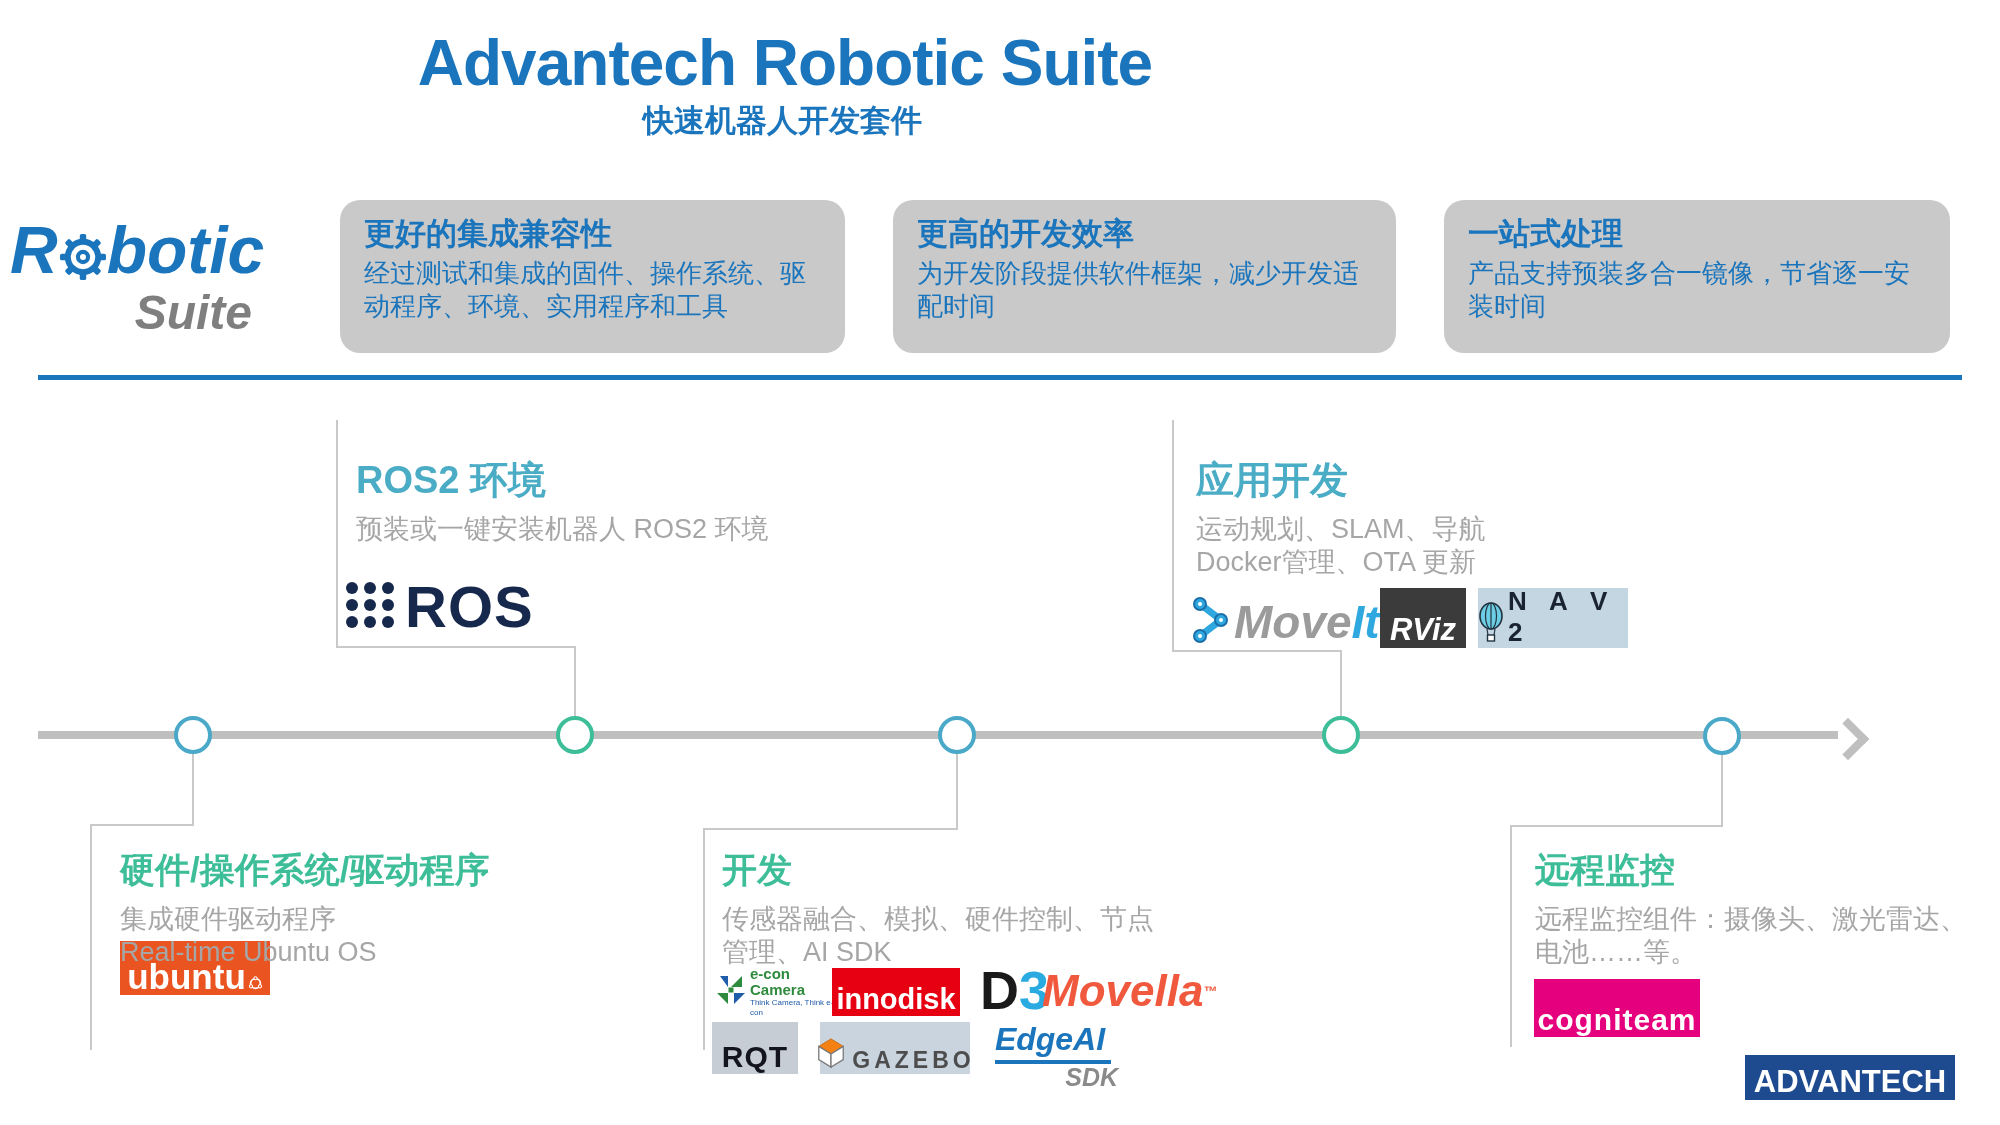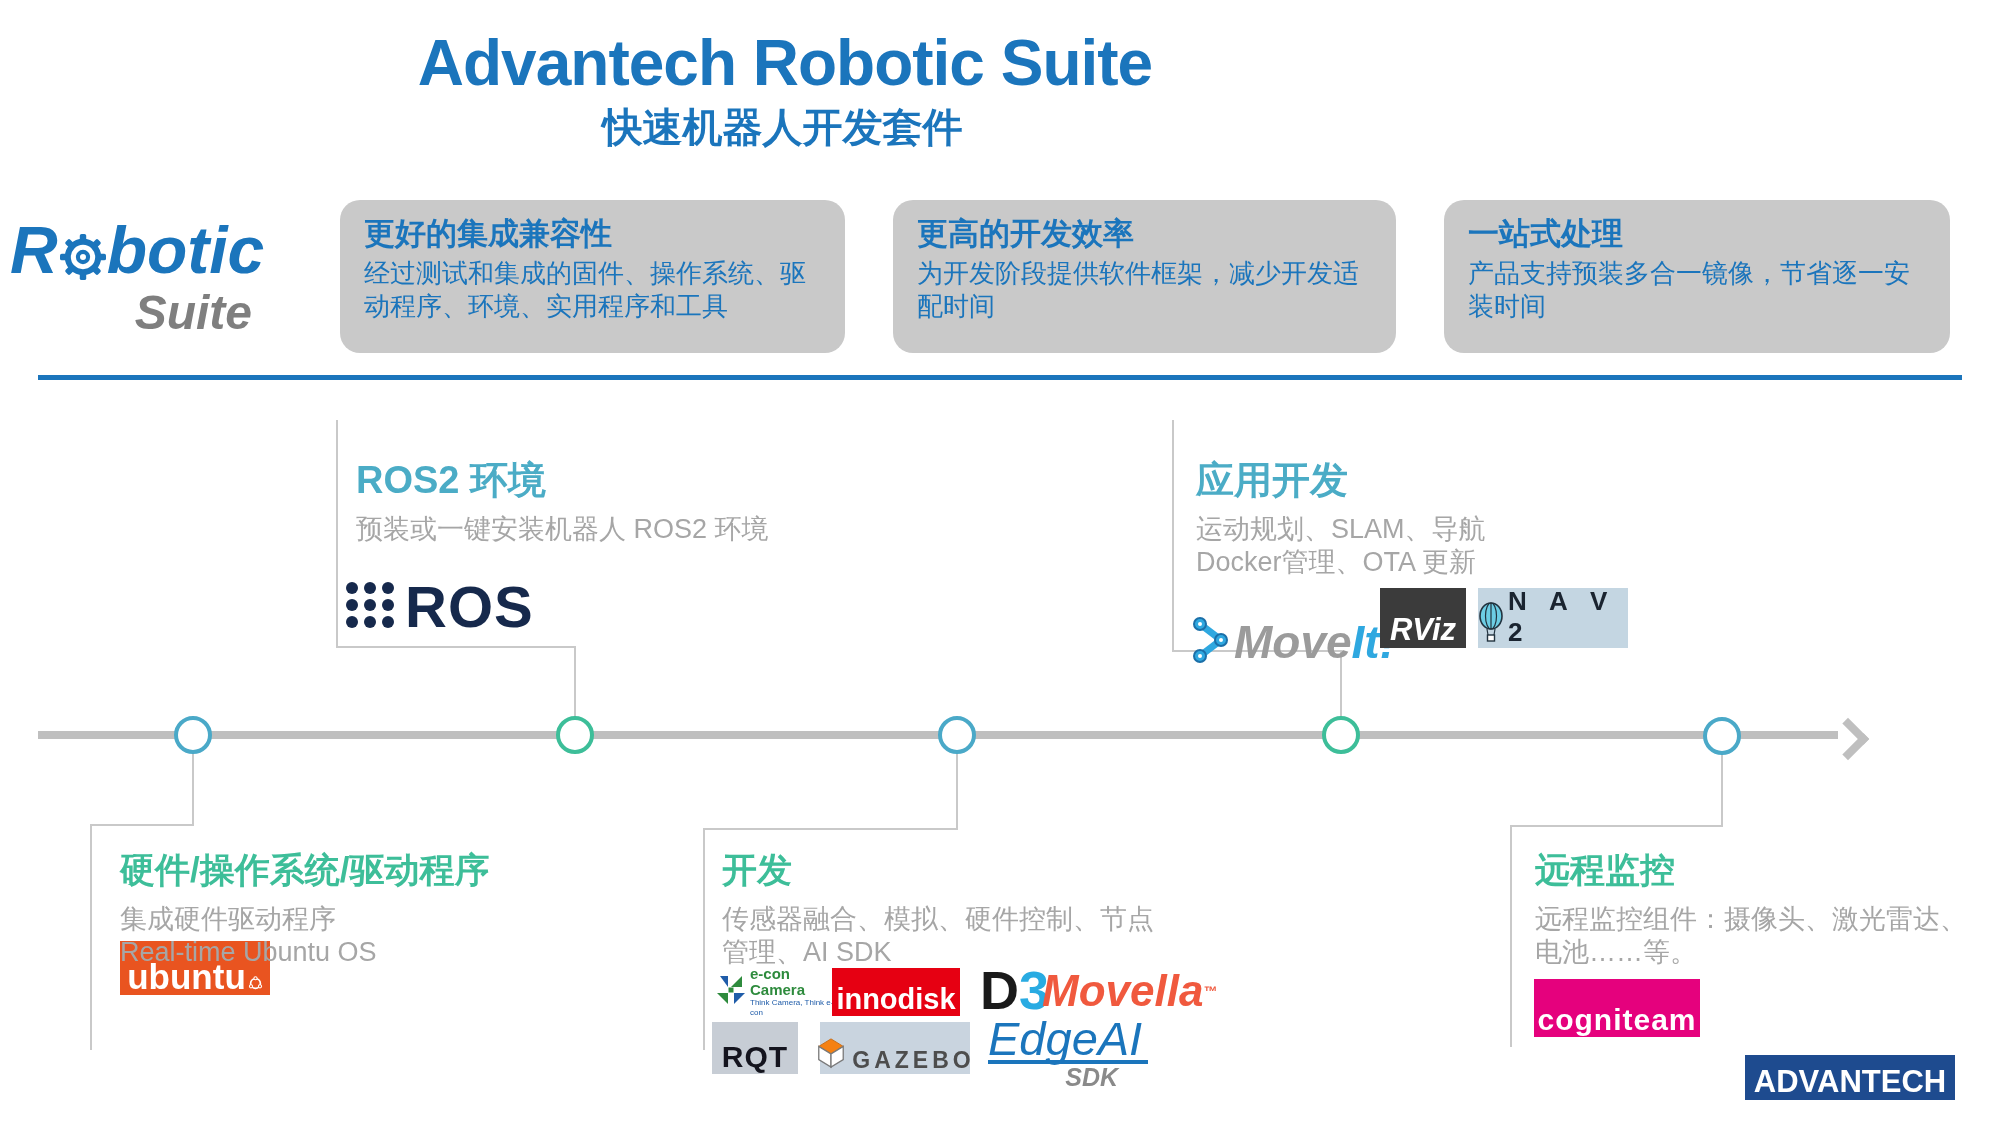--- a/index.html
+++ b/index.html
@@ -1,58 +1,58 @@
 <!DOCTYPE html>
 <html><head>
 <meta charset="utf-8">
 <style>
   html,body{margin:0;padding:0;background:#fff;}
   body{width:2000px;height:1125px;overflow:hidden;font-family:"Liberation Sans","DejaVu Sans",sans-serif;}
   .canvas{position:relative;width:2000px;height:1125px;background:#ffffff;overflow:hidden;}
   .cline{position:absolute;background:#C9C9C9;}
   .title{position:absolute;left:0;top:26px;width:1570px;text-align:center;font-size:64px;font-weight:bold;color:#1B75BC;letter-spacing:-1px;}
-  .subtitle{position:absolute;left:0;top:100px;width:1565px;text-align:center;font-size:40px;font-weight:bold;color:#1B75BC;}
+  .subtitle{position:absolute;left:0;top:100px;width:1565px;text-align:center;font-size:31px;font-weight:bold;color:#1B75BC;}
   .brand{position:absolute;left:10px;top:208px;width:250px;}
   .brand-top{display:flex;align-items:center;font-size:66px;font-weight:bold;font-style:italic;color:#1B75BC;line-height:70px;}
   .brand-suite{text-align:right;font-size:48px;font-weight:bold;font-style:italic;color:#7F7F7F;line-height:50px;margin-top:-4px;padding-right:8px;}
   .bbox{position:absolute;top:200px;height:153px;background:#C9C9C9;border-radius:20px;padding:14px 24px;box-sizing:border-box;}
   .bbox-title{font-size:31px;font-weight:bold;color:#1B75BC;line-height:40px;}
   .bbox-body{font-size:26px;color:#1B75BC;line-height:33px;margin-top:3px;}
   .blue-rule{position:absolute;left:38px;top:375px;width:1924px;height:5px;background:#1B75BC;}
   .sec-head-teal{position:absolute;font-size:38px;font-weight:bold;color:#4BACC6;}
   .sec-head-green{position:absolute;font-size:35px;font-weight:bold;color:#3DBE99;line-height:44px;z-index:2;}
   .sec-body{position:absolute;font-size:27px;color:#A6A6A6;line-height:33px;z-index:1;}
   .node{position:absolute;width:30px;height:30px;border-radius:50%;background:#fff;border:4px solid #4AA9C8;z-index:5;}
   .node.green{border-color:#3DBE99;}
   .tbar{position:absolute;left:38px;top:731px;width:1800px;height:8px;background:#BFBFBF;}
   .tarrow{position:absolute;left:1833px;top:724px;width:22px;height:22px;border-top:8px solid #BFBFBF;border-right:8px solid #BFBFBF;transform:rotate(45deg);}
   .tile{position:absolute;display:flex;align-items:flex-end;justify-content:center;box-sizing:border-box;}
   .ros-wrap{position:absolute;left:345px;top:578px;display:flex;align-items:center;}
   .ros-text{font-size:58px;font-weight:bold;color:#16294C;letter-spacing:1px;margin-left:10px;line-height:58px;}
-  .moveit{position:absolute;left:1192px;top:614px;display:flex;align-items:center;height:56px;}
+  .moveit{position:absolute;left:1192px;top:594px;display:flex;align-items:center;height:56px;}
   .moveit-move{font-size:46px;font-weight:bold;font-style:italic;color:#9B9B9B;margin-left:4px;}
   .moveit-it{font-size:46px;font-weight:bold;font-style:italic;color:#2FA8E0;}
   .rviz{left:1380px;top:588px;width:86px;height:60px;background:#3B3B3B;color:#fff;font-size:31px;font-weight:bold;font-style:italic;}
   .nav2{left:1478px;top:588px;width:150px;height:60px;background:#C4D6E2;}
   .nav2-text{font-size:26px;font-weight:bold;color:#1A2430;letter-spacing:8px;margin-left:4px;}
   .ubuntu{left:120px;top:941px;width:150px;height:54px;background:#E95420;color:#fff;}
   .ubuntu-text{font-size:35px;font-weight:bold;letter-spacing:0px;line-height:36px;}
   .econ{left:716px;top:968px;width:122px;height:48px;background:#fff;display:flex;align-items:center;}
   .econ-name{font-size:15px;font-weight:bold;color:#2E8B3D;line-height:16px;}
   .econ-tag{font-size:8px;color:#1F5CA9;line-height:10px;}
   .innodisk{left:832px;top:968px;width:128px;height:48px;background:#E60012;color:#fff;font-size:29px;font-weight:bold;}
   .d3{position:absolute;left:980px;top:962px;font-size:54px;font-weight:bold;line-height:56px;}
   .d3 .d{color:#1A1A1A;} .d3 .three{color:#29ABE2;}
   .movella{position:absolute;left:1042px;top:966px;font-size:44px;font-weight:bold;font-style:italic;color:#F0593E;line-height:50px;}
   .movella .tm{font-size:14px;vertical-align:top;font-style:normal;}
   .rqt{left:712px;top:1022px;width:86px;height:52px;background:#C7CDD5;color:#14141E;font-size:30px;font-weight:bold;letter-spacing:1px;}
   .gazebo{left:820px;top:1022px;width:150px;height:52px;background:#C9D4DF;}
   .gazebo-text{font-size:23px;color:#4D4D4D;letter-spacing:4px;margin-left:5px;font-weight:bold;}
   .edgeai{position:absolute;left:988px;top:1018px;width:130px;text-align:center;}
-  .edgeai-main{font-size:47px;font-weight:normal;font-style:italic;color:#1B75BC;line-height:42px;border-bottom:4px solid #1B75BC;display:inline-block;padding-right:6px;}
+  .edgeai-main{font-size:32px;font-weight:bold;font-style:italic;color:#1B75BC;line-height:42px;border-bottom:4px solid #1B75BC;display:inline-block;padding-right:6px;}
   .edgeai-sdk{font-size:25px;font-weight:bold;font-style:italic;color:#8A8A8A;text-align:right;line-height:26px;}
   .cogniteam{left:1534px;top:979px;width:166px;height:58px;background:#E5017D;color:#fff;font-size:30px;font-weight:bold;letter-spacing:1px;}
   .advantech{left:1745px;top:1055px;width:210px;height:45px;background:#1E4B8F;color:#fff;font-size:31px;font-weight:bold;letter-spacing:0px;}
 </style>
 </head>
 <body>
 
 <div class="canvas">
 
   <div class="title">Advantech Robotic Suite</div>

